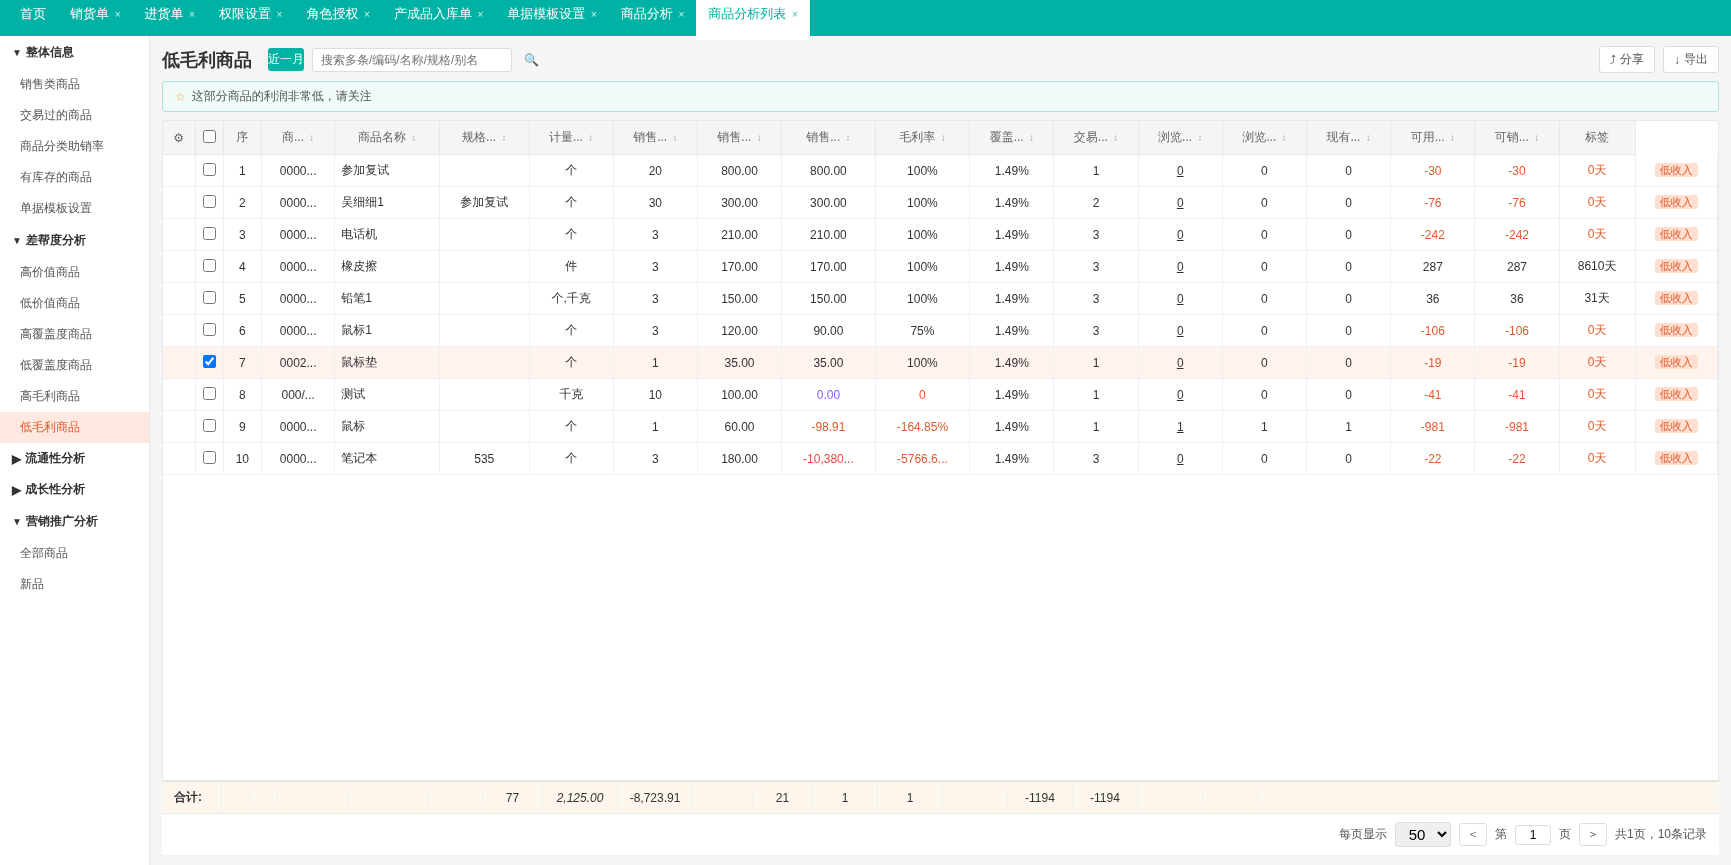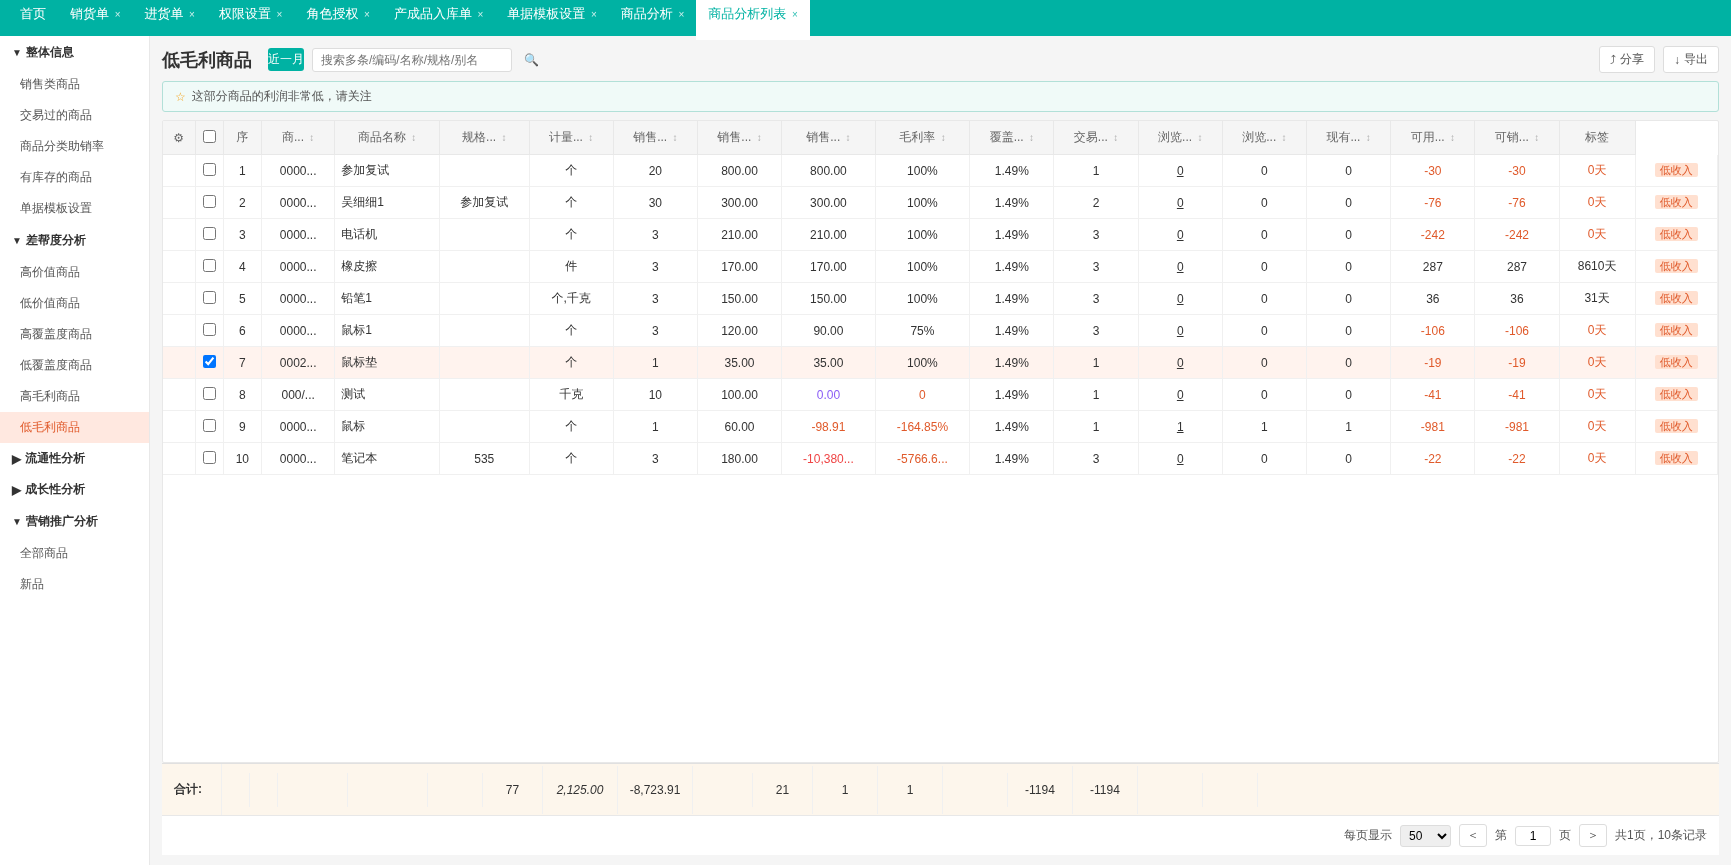--- a/index.html
+++ b/index.html
@@ -50,30 +50,30 @@
     tbody tr.selected-row { background: #fff3ee; }
     tbody td { padding: 7px 6px; border-right: 1px solid #f0f0f0; text-align: center; white-space: nowrap; color: #333; }
     tbody td.text-left { text-align: left; }
     .tag-label { background: #ffe0d0; color: #e05a2b; border-radius: 2px; padding: 1px 5px; font-size: 11px; }
     .tag-label.low-income { background: #ffe0d0; color: #e05a2b; }
     .link-underline { text-decoration: underline; color: #333; cursor: pointer; }
     .days-red { color: #e05a2b; }
 
     
     .pagination-bar { display: flex; align-items: center; justify-content: flex-end; padding: 8px 12px; background: #fff; border-top: 1px solid #e8e8e8; gap: 8px; font-size: 12px; color: #555; }
-    .page-size-select { border: 1px solid #ddd; border-radius: 3px; padding: 2px 4px; font-size: 12px; }
+    .page-size-select { border: 1px solid #ddd; border-radius: 3px; padding: 2px 4px; font-size: 15px; text-align: center; }
     .page-nav-btn { border: 1px solid #ddd; background: #fff; padding: 2px 7px; border-radius: 3px; cursor: pointer; color: #555; font-size: 12px; }
     .page-input { border: 1px solid #ddd; border-radius: 3px; padding: 2px 4px; width: 36px; text-align: center; font-size: 12px; }
 
     
     ::-webkit-scrollbar { width: 6px; height: 6px; }
     ::-webkit-scrollbar-thumb { background: #ccc; border-radius: 3px; }
 
     .footer-row { display: flex; align-items: center; background: #fdf6ec; border-top: 1px solid #e8e8e8; font-size: 12px; }
-    .footer-cell { padding: 17px 6px; border-right: 1px solid #f0f0f0; text-align: center; white-space: nowrap; }
+    .footer-cell { padding: 7px 6px; border-right: 1px solid #f0f0f0; text-align: center; white-space: nowrap; }
   </style>
 </head>
 <body>
 
 <div class="top-nav">
   <div class="nav-item">首页</div>
   <div class="nav-item">销货单 <span class="nav-close">×</span></div>
   <div class="nav-item">进货单 <span class="nav-close">×</span></div>
   <div class="nav-item">权限设置 <span class="nav-close">×</span></div>
   <div class="nav-item">角色授权 <span class="nav-close">×</span></div>

